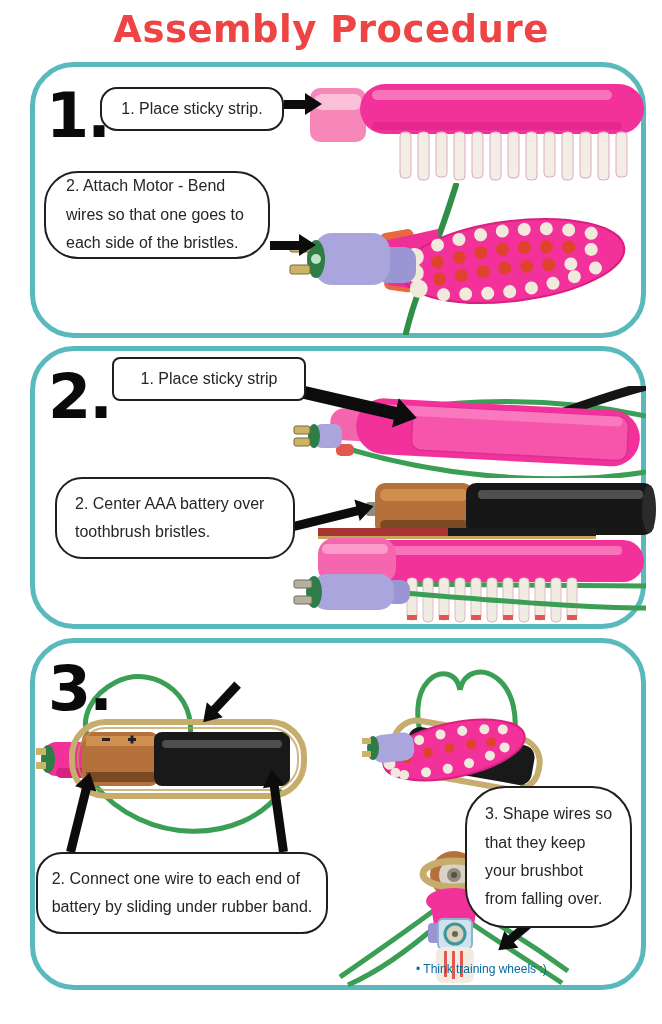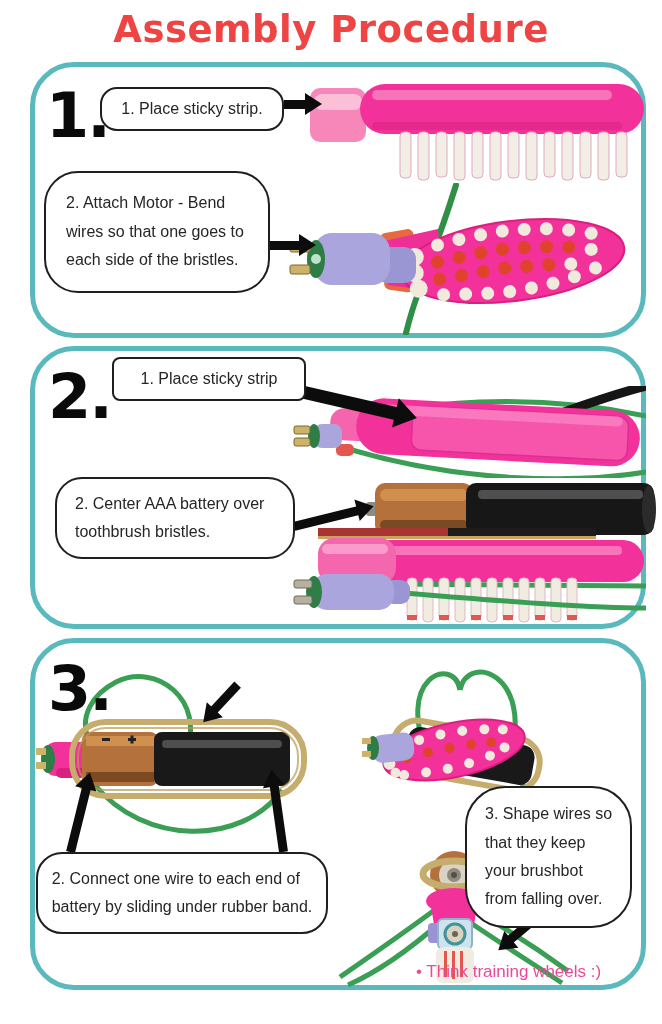--- a/index.html
+++ b/index.html
@@ -18,35 +18,35 @@
   .callout.center{justify-content:center;text-align:left;}
   .photo{position:absolute;z-index:1;}
   .arrow{position:absolute;height:24px;display:flex;align-items:center;
          transform-origin:0 50%;z-index:3;}
   .arrow .shaft{height:9px;background:#0c0c0c;flex:1 1 auto;}
   .arrow .head{width:0;height:0;border-left:17px solid #0c0c0c;
                border-top:11px solid transparent;border-bottom:11px solid transparent;
                margin-left:-1px;flex:0 0 auto;}
   .arrow.xl .shaft{height:13px;}
   .arrow.xl .head{border-left-width:22px;border-top-width:15px;border-bottom-width:15px;}
-  .note{position:absolute;font-size:17px;color:#ec4899;z-index:4;}
+  .note{position:absolute;font-size:12px;color:#0369a1;z-index:4;}
 </style>
 </head>
 <body>
 
 <div class="page">
 
   <div class="title">Assembly Procedure</div>
 
   <div class="panel" style="top:62px;height:276px;"></div>
   <div class="bignum" style="left:46px;top:85px;">1.</div>
 
   <div class="callout center" style="left:100px;top:87px;width:184px;height:44px;border-radius:17px;">1. Place sticky strip.</div>
 
-  <div class="callout" style="left:44px;top:171px;width:226px;height:122px;border-radius:34px;padding-left:20px;padding-right:10px;">2. Attach Motor -  Bend
+  <div class="callout" style="left:44px;top:171px;width:226px;height:88px;border-radius:34px;padding-left:20px;padding-right:10px;">2. Attach Motor -  Bend
 wires so that one goes to
 each side of the bristles.</div>
 
   <svg class="photo" style="left:308px;top:76px;" width="338" height="106" viewBox="0 0 338 106">
     <rect x="2" y="12" width="56" height="54" rx="10" fill="#f787b9"></rect>
     <rect x="6" y="18" width="48" height="16" rx="8" fill="#fbc0d8"></rect>
     <rect x="52" y="8" width="284" height="50" rx="25" fill="#f3319b"></rect>
     <rect x="64" y="14" width="240" height="10" rx="5" fill="#f973b8"></rect>
     <rect x="64" y="46" width="250" height="8" rx="4" fill="#d9207f" opacity=".55"></rect>
     <g>

